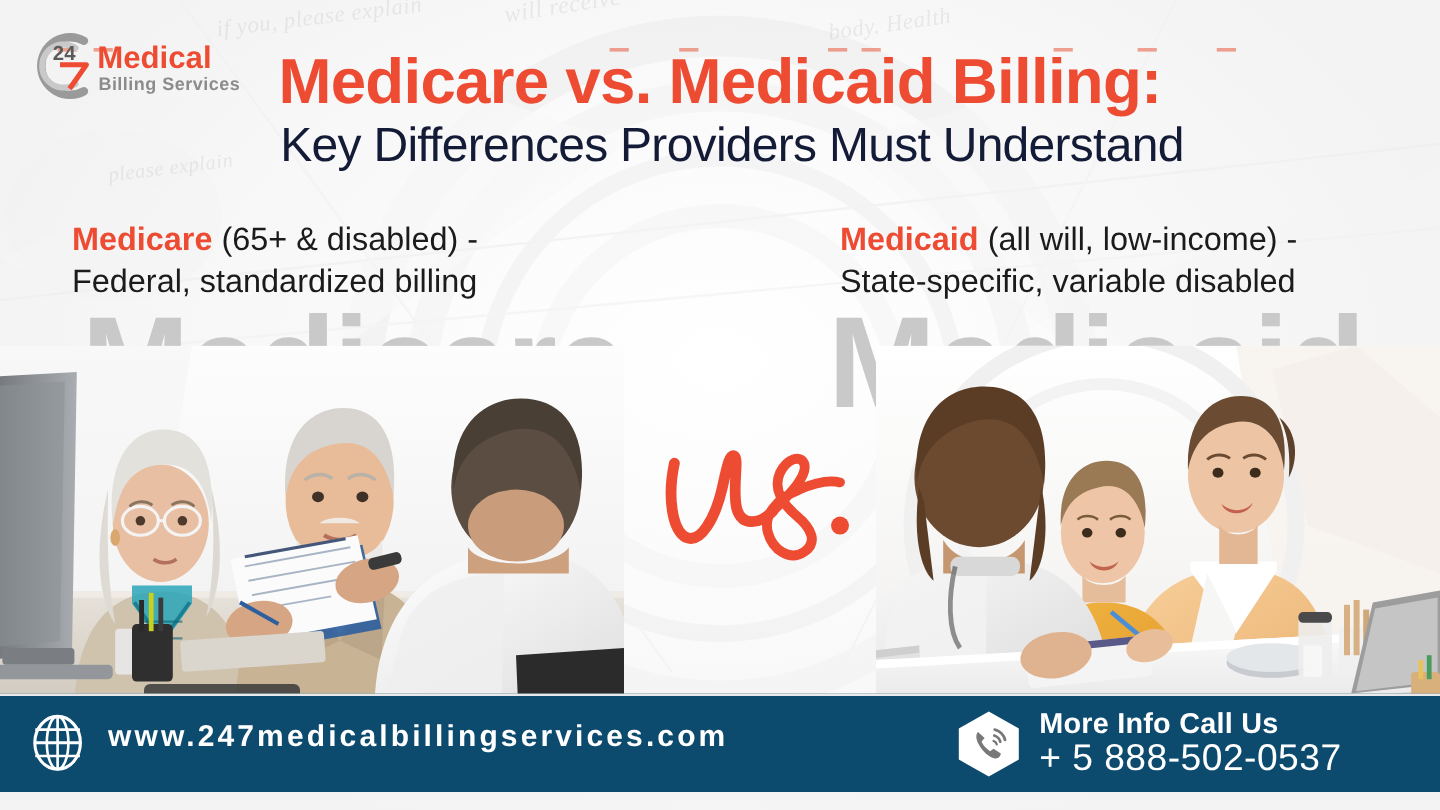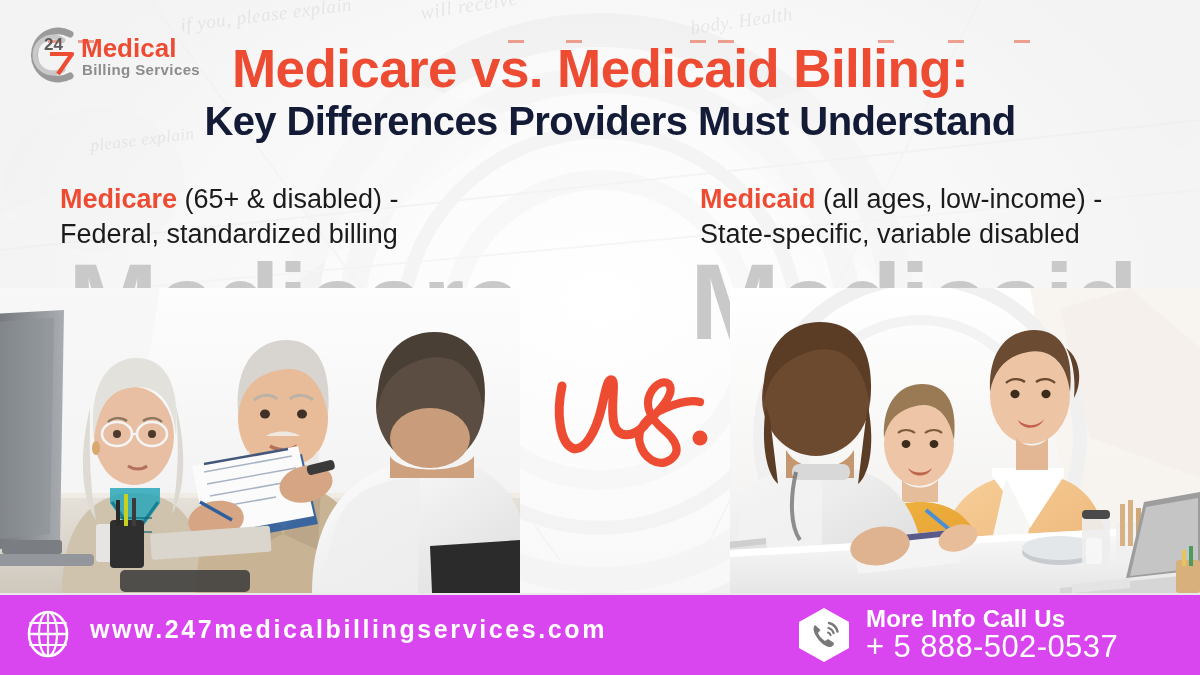--- a/index.html
+++ b/index.html
@@ -51,21 +51,21 @@
 
   
   .logo{ position:absolute; left:24px; top:26px; width:178px; height:58px; }
 
   .title-wrap{ position:absolute; left:0; top:40px; width:1200px; text-align:center; }
   .title-1{
     font-size:53px; font-weight:800; letter-spacing:-.6px;
     color:#ee4b33; line-height:1.08;
   }
   .title-2{
-    font-size:40px; font-weight:700; letter-spacing:-.6px;
+    font-size:40px; font-weight:400; letter-spacing:-.6px;
     color:#141b37; line-height:1.12; margin-top:2px;margin-left:20px;
   }
 
   
   .sub{
     position:absolute; 
     font-size:27px; line-height:1.28; color:#1b1b1b; font-weight:500;
   }
   .sub .hl{ color:#ee4b33; font-weight:800; }
   .sub-left{ left:60px; top:182px; width:450px; }
@@ -75,22 +75,22 @@
   .photo{ position:absolute; overflow:hidden; }
   .photo-left{ left:0; top:288px; width:520px; height:305px; }
   .photo-right{ left:730px; top:288px; width:470px; height:305px; }
 
   .vs{
     position:absolute; left:540px; top:350px; width:200px; height:130px;
   }
 
   
   .footer{
-    position:absolute; left:0; bottom:0; width:1200px; height:82px;
-    background:#d946ef;
+    position:absolute; left:0; bottom:15px; width:1200px; height:82px;
+    background:#0c4a6e;
   }
   .footer-line{ position:absolute; left:0; top:0; width:1200px; height:2px; background:#e9e9e9; }
   .globe{ position:absolute; left:24px; top:17px; width:48px; height:48px; }
   .site{
     position:absolute; left:90px; top:22px;
     color:#ffffff; font-size:25px; font-weight:700; letter-spacing:2.6px;
   }
   .phone-hex{ position:absolute; left:796px; top:14px; width:56px; height:56px; }
   .call-label{
     position:absolute; left:866px; top:12px;
@@ -394,21 +394,21 @@
     <div class="title-1">Medicare vs. Medicaid Billing:</div>
     <div class="title-2">Key Differences Providers Must Understand</div>
   </div>
 
   <div class="sub sub-left">
     <span class="hl">Medicare</span><span> (65+ &amp; disabled) -</span><br>
     <span>Federal, standardized billing</span>
   </div>
 
   <div class="sub sub-right">
-    <span class="hl">Medicaid</span><span> (all ages, low-income) -</span><br>
+    <span class="hl">Medicaid</span><span> (all will, low-income) -</span><br>
     <span>State-specific, variable disabled</span>
   </div>
 
   <div class="footer">
     <div class="footer-line"></div>
 
     <div class="globe">
       <svg viewBox="0 0 48 48" width="48" height="48">
         <ellipse cx="24" cy="24" rx="19" ry="22" fill="none" stroke="#ffffff" stroke-width="2.6"></ellipse>
         <ellipse cx="24" cy="24" rx="9" ry="22" fill="none" stroke="#ffffff" stroke-width="2.2"></ellipse>

